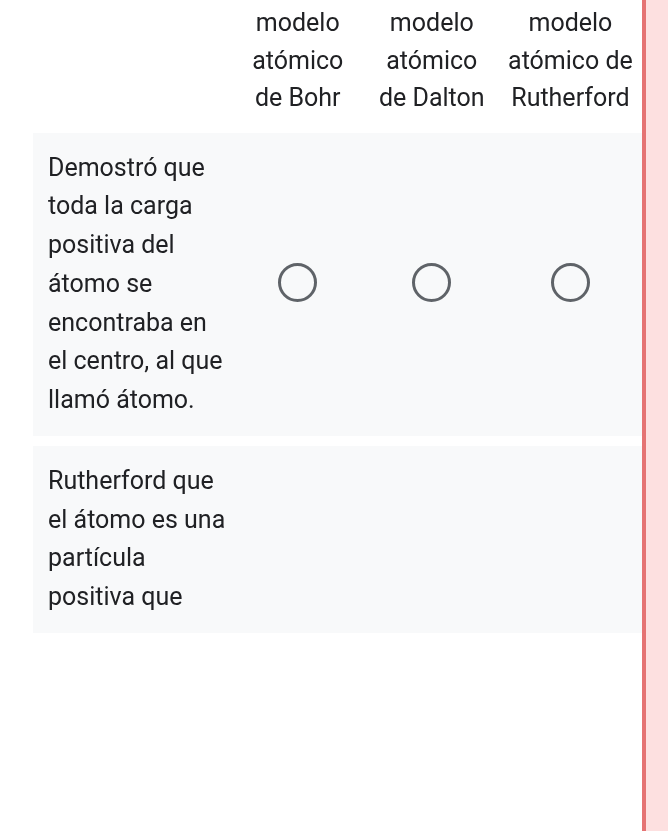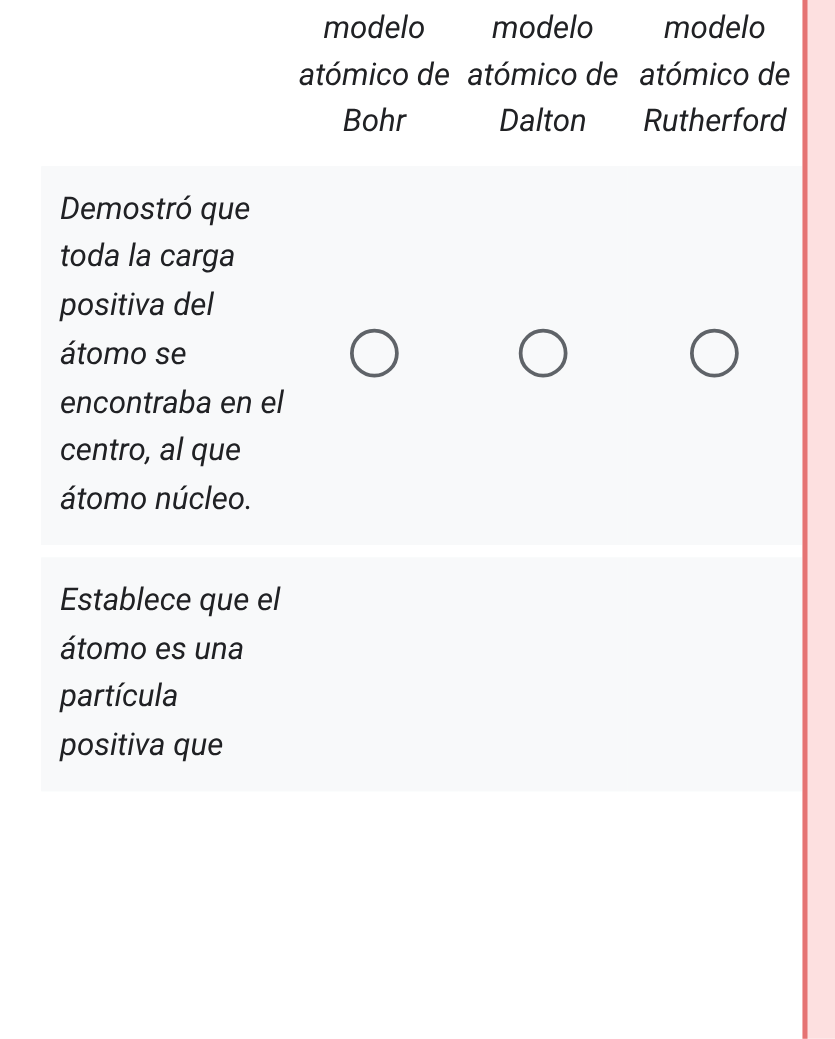--- a/index.html
+++ b/index.html
@@ -30,21 +30,20 @@
       border-collapse: separate;
       border-spacing: 0;
     }
     .grid-row {
       display: table-row;
     }
     .grid-cell {
       display: table-cell;
       vertical-align: middle;
       padding: 12px 6px;
-      font-style: italic;
     }
     .header-cell {
       font-size: 25px;
       color: #202124;
       text-align: center;
       line-height: 1.5;
       font-weight: 400;
       padding-bottom: 16px;
       padding-top: 4px;
     }
@@ -109,21 +108,21 @@
         <div class="grid-cell header-cell col-dalton">
           <span>modelo atómico de Dalton</span>
         </div>
         <div class="grid-cell header-cell col-rutherford">
           <span>modelo atómico de Rutherford</span>
         </div>
       </div>
 
       <div class="grid-row data-row">
         <div class="grid-cell question-cell">
-          <span>Demostró que toda la carga positiva del átomo se encontraba en el centro, al que átomo núcleo.</span>
+          <span>Demostró que toda la carga positiva del átomo se encontraba en el centro, al que llamó átomo.</span>
         </div>
         <div class="grid-cell radio-cell">
           <span class="radio-circle"></span>
         </div>
         <div class="grid-cell radio-cell">
           <span class="radio-circle"></span>
         </div>
         <div class="grid-cell radio-cell">
           <span class="radio-circle"></span>
         </div>
@@ -131,21 +130,21 @@
 
       <div class="grid-row row-spacer">
         <div class="grid-cell"></div>
         <div class="grid-cell"></div>
         <div class="grid-cell"></div>
         <div class="grid-cell"></div>
       </div>
 
       <div class="grid-row data-row">
         <div class="grid-cell question-cell">
-          <span>Establece que el átomo es una partícula positiva que</span>
+          <span>Rutherford que el átomo es una partícula positiva que</span>
         </div>
         <div class="grid-cell radio-cell"></div>
         <div class="grid-cell radio-cell"></div>
         <div class="grid-cell radio-cell"></div>
       </div>
 
     </div>
   </div>
   <div class="side-border"></div>
 </div>

